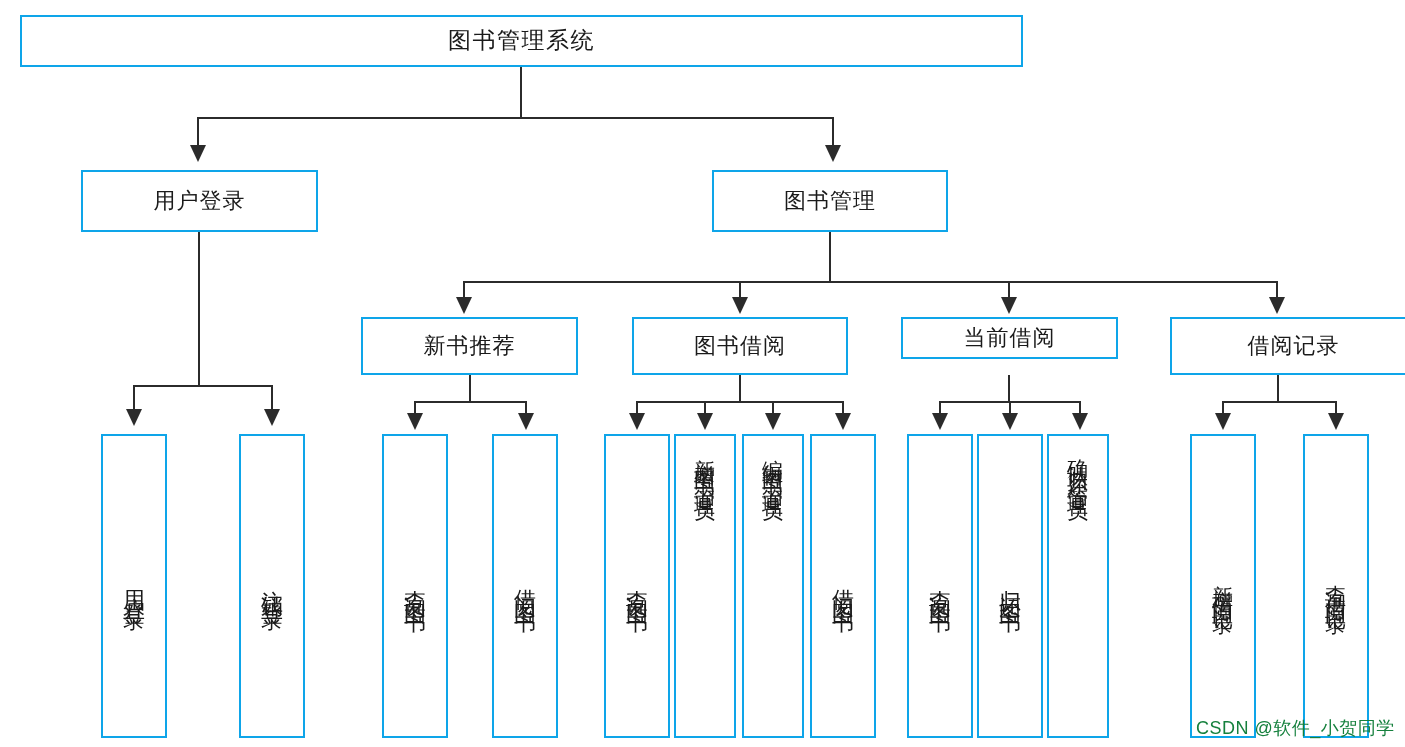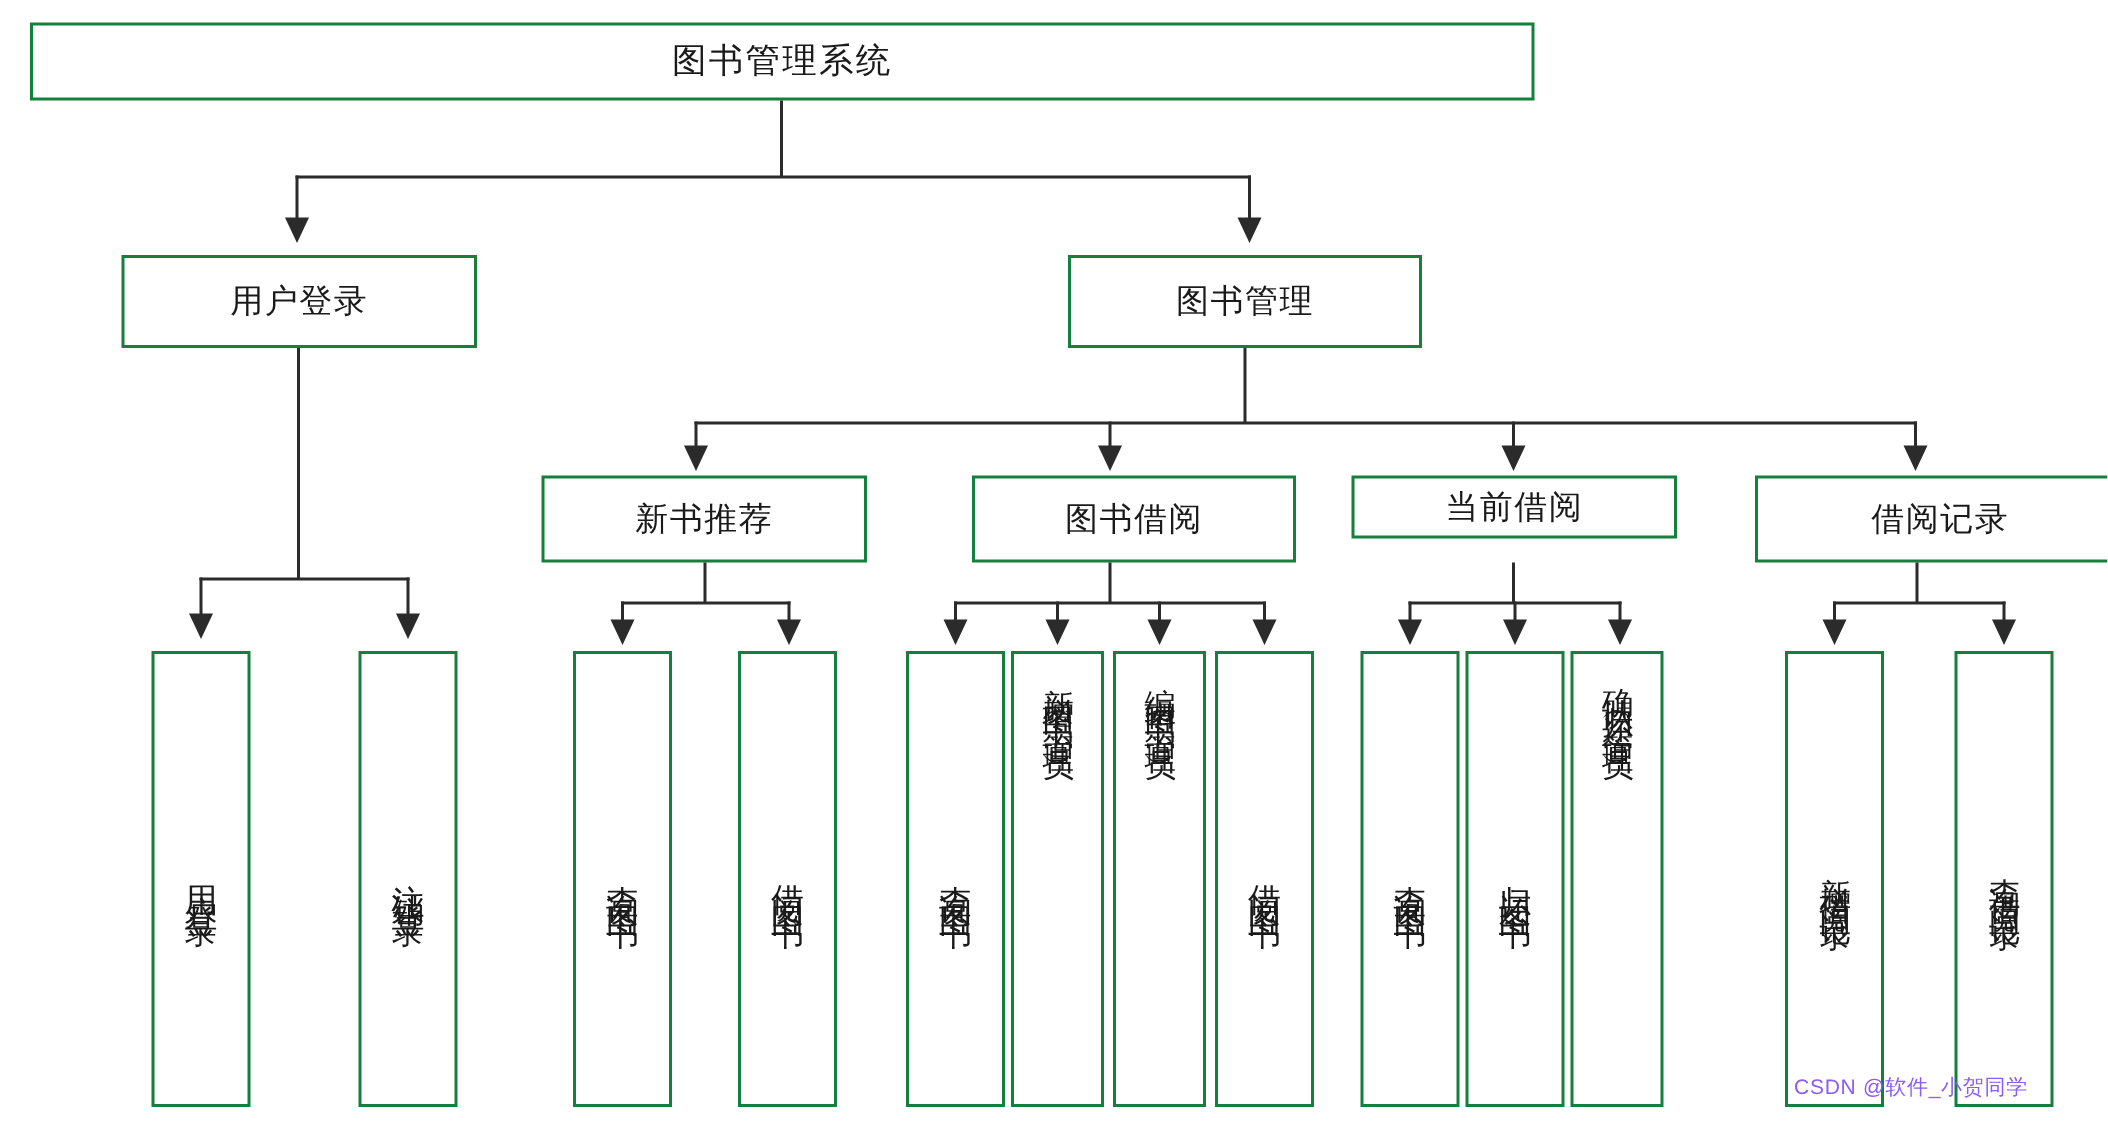--- a/index.html
+++ b/index.html
@@ -15,21 +15,21 @@
     position: relative;
     width: 1405px;
     height: 747px;
     background: #ffffff;
     overflow: hidden;
   }
   .node {
     position: absolute;
     box-sizing: border-box;
     background: #ffffff;
-    border: 2px solid #15803d;
+    border: 2px solid #0ea5e9;
     display: flex;
     align-items: center;
     justify-content: center;
     color: #1a1a1a;
   }
   .node .lbl {
     display: block;
     text-align: center;
     line-height: 1.12;
     white-space: nowrap;
@@ -74,22 +74,22 @@
   .arrow {
     position: absolute;
     width: 0;
     height: 0;
     border-left: 8px solid transparent;
     border-right: 8px solid transparent;
     border-top: 17px solid #2b2b2b;
   }
   .watermark {
     position: absolute;
-    color: #8b5cf6;
-    font-size: 14px;
+    color: #15803d;
+    font-size: 18px;
     letter-spacing: 0.5px;
     white-space: nowrap;
     user-select: none;
   }
 </style>
 </head>
 <body>
 
 <div id="canvas">
 
@@ -129,21 +129,21 @@
   <div class="edge vline" style="left:739px; top:281px; width:2px; height:18px;"></div>
   <div class="arrow" style="left:732px; top:297px;"></div>
   <div class="edge vline" style="left:1008px; top:281px; width:2px; height:18px;"></div>
   <div class="arrow" style="left:1001px; top:297px;"></div>
   <div class="edge vline" style="left:1276px; top:281px; width:2px; height:18px;"></div>
   <div class="arrow" style="left:1269px; top:297px;"></div>
 
   <div class="node horiz" style="left:361px; top:317px; width:217px; height:58px;">
     <span class="lbl">新书推荐</span>
   </div>
-  <div class="node horiz" style="left:632px; top:317px; width:216px; height:58px;margin-left:16px;">
+  <div class="node horiz" style="left:632px; top:317px; width:216px; height:58px;">
     <span class="lbl">图书借阅</span>
   </div>
   <div class="node horiz" style="left:901px; top:317px; width:217px; height:42px;">
     <span class="lbl">当前借阅</span>
   </div>
   <div class="node horiz" style="left:1170px; top:317px; width:247px; height:58px;">
     <span class="lbl">借阅记录</span>
   </div>
 
   <div class="edge vline" style="left:469px; top:375px; width:2px; height:27px;"></div>

